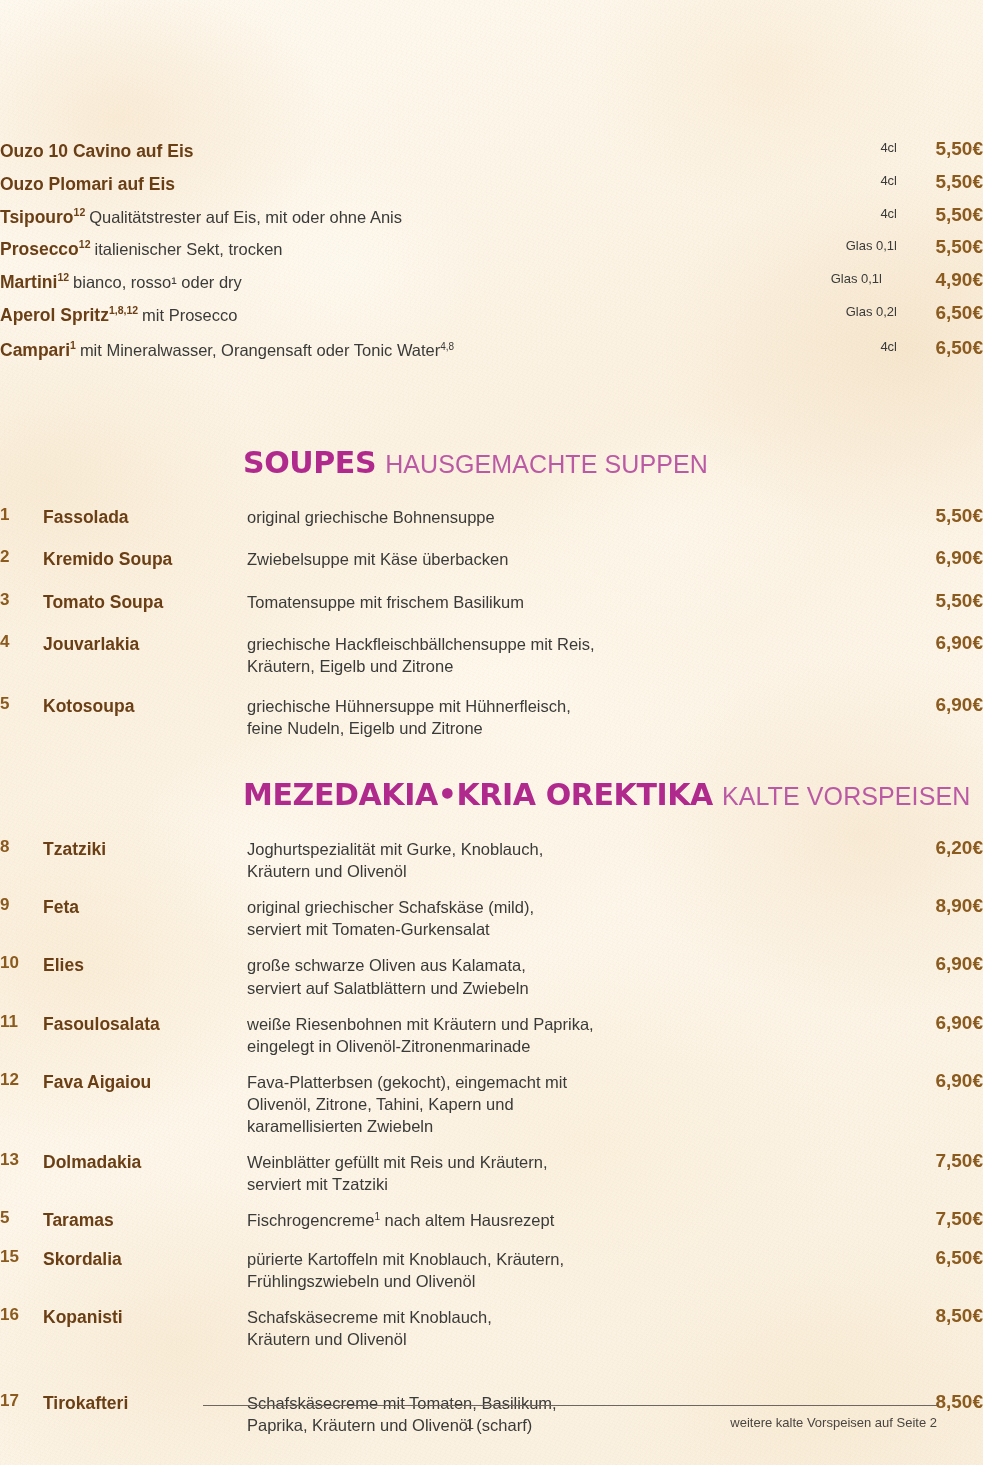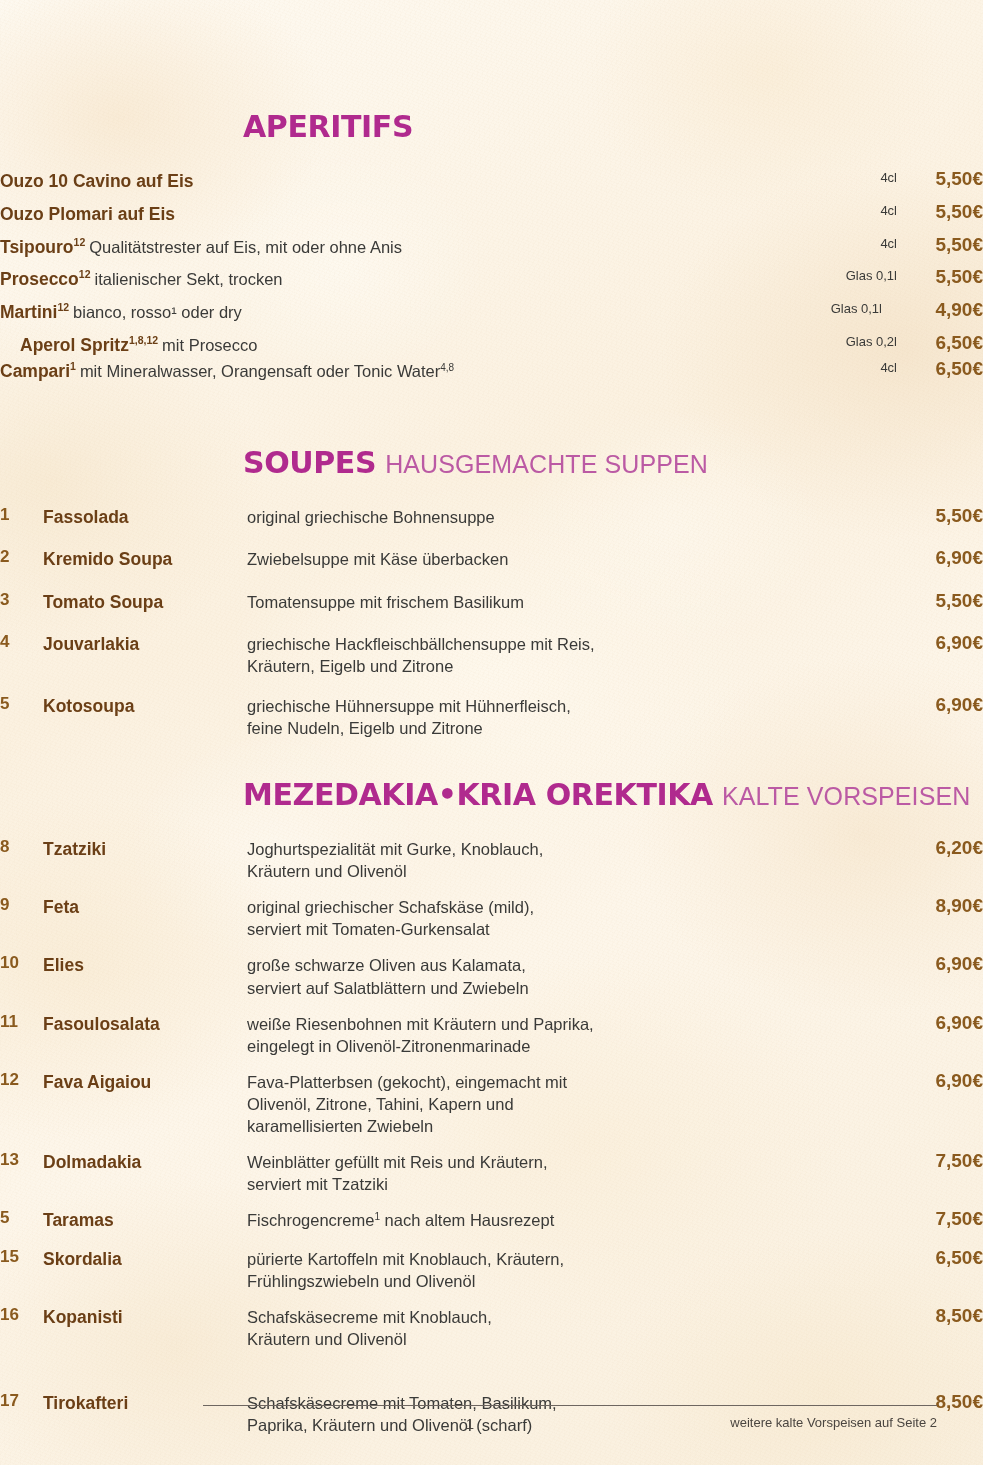--- a/index.html
+++ b/index.html
@@ -209,23 +209,20 @@
 </style>
 </head>
 <body>
 
 <div class="paper"></div>
 <div class="grain"></div>
 
 <div class="page">
 
   <div class="section" id="sec-aperitifs" style="top:112px;">
-    <h2 class="section-head">
-      <span class="sec-title">APERITIFS</span><span class="sec-sub"></span>
-    </h2>
     <ul class="rows" id="aperitif-rows" style="margin-top:26px;">
         <li class="row aperitif" style="margin-bottom: 6.5px;">
           <div class="name-desc"><span class="name">Ouzo 10 Cavino auf Eis</span></div>
           <div class="vol">4cl</div>
           <div class="price">5,50€</div>
         </li>
         <li class="row aperitif" style="margin-bottom: 6.5px;">
           <div class="name-desc"><span class="name">Ouzo Plomari auf Eis</span></div>
           <div class="vol">4cl</div>
           <div class="price">5,50€</div>
@@ -238,21 +235,21 @@
         <li class="row aperitif" style="margin-bottom: 6.5px;">
           <div class="name-desc"><span class="name">Prosecco<span class="sup">12</span></span><span class="inline-desc">italienischer Sekt, trocken</span></div>
           <div class="vol">Glas 0,1l</div>
           <div class="price">5,50€</div>
         </li>
         <li class="row aperitif" style="margin-bottom: 6.5px; gap: 15px;">
           <div class="name-desc"><span class="name">Martini<span class="sup">12</span></span><span class="inline-desc">bianco, rosso¹ oder dry</span></div>
           <div class="vol">Glas 0,1l</div>
           <div class="price">4,90€</div>
         </li>
-        <li class="row aperitif" style="margin-bottom: 0; padding-left: 20px;">
+        <li class="row aperitif" style="margin-bottom: 9px;">
           <div class="name-desc"><span class="name">Aperol Spritz<span class="sup">1,8,12</span></span><span class="inline-desc">mit Prosecco</span></div>
           <div class="vol">Glas 0,2l</div>
           <div class="price">6,50€</div>
         </li>
         <li class="row aperitif" style="margin-bottom: 6.5px;">
           <div class="name-desc"><span class="name">Campari<span class="sup">1</span></span><span class="inline-desc">mit Mineralwasser, Orangensaft oder Tonic Water<span class="sup">4,8</span></span></div>
           <div class="vol">4cl</div>
           <div class="price">6,50€</div>
         </li>
       </ul>

